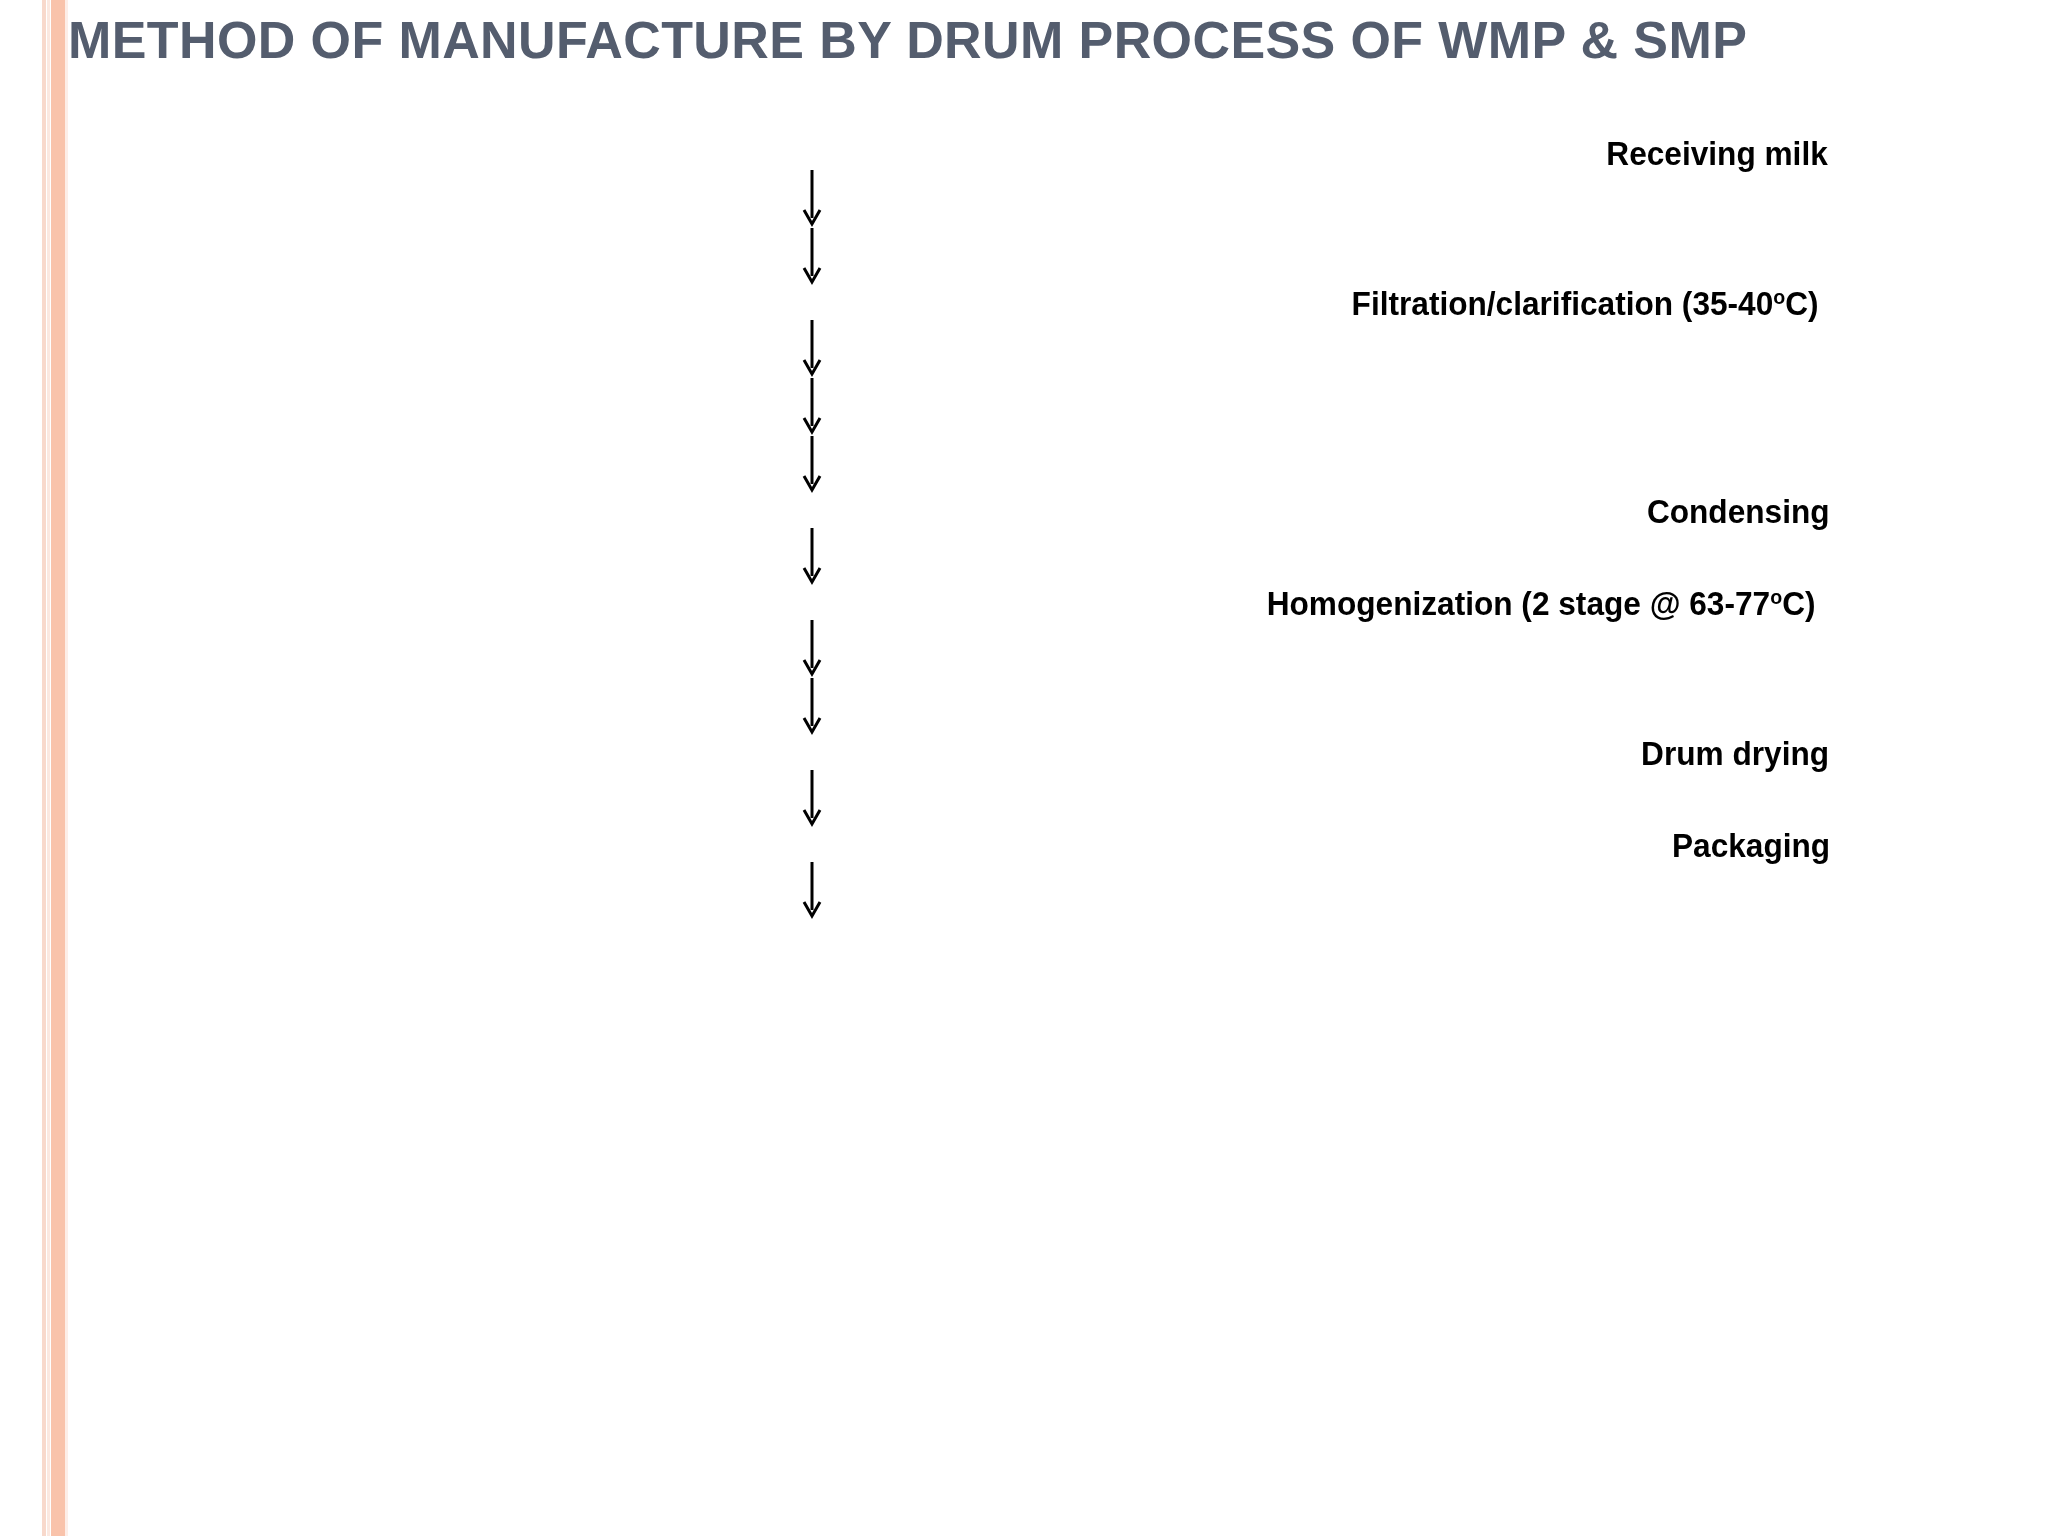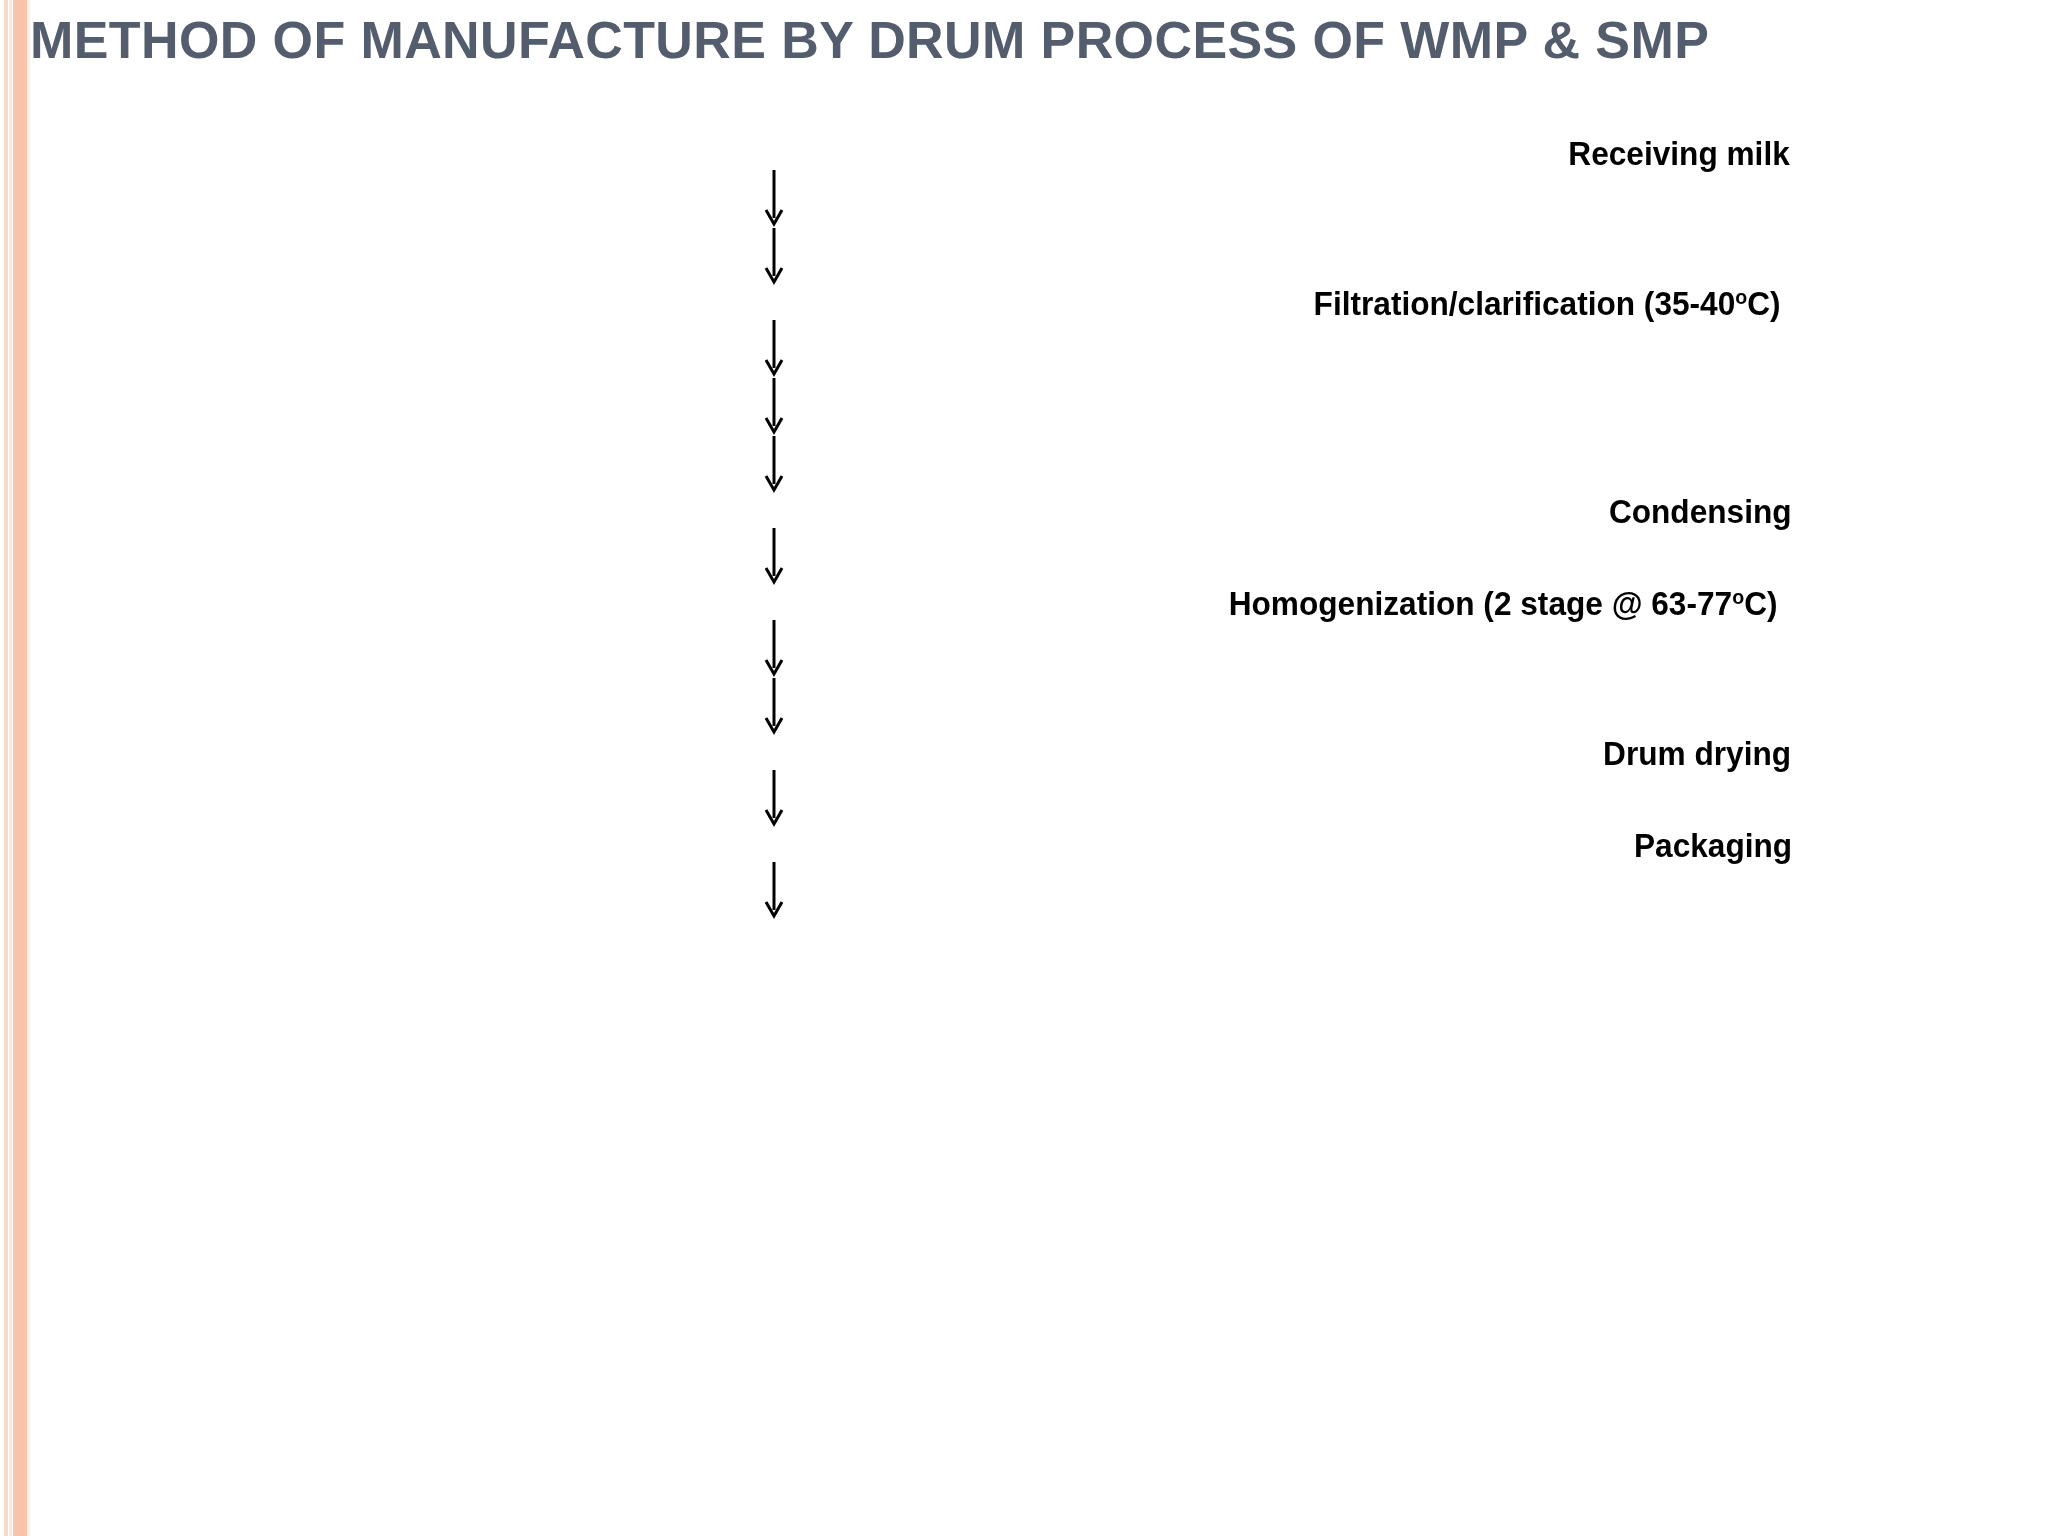--- a/index.html
+++ b/index.html
@@ -13,20 +13,21 @@
     overflow: hidden;
     font-family: "Liberation Sans", sans-serif;
   }
 
   .slide {
     position: relative;
     width: 1821px;
     height: 1536px;
     background: #ffffff;
     overflow: hidden;
+    margin-left: 38px;
   }
 
   
   .stripe {
     position: absolute;
     top: 0;
     height: 1536px;
     pointer-events: none;
   }
   

